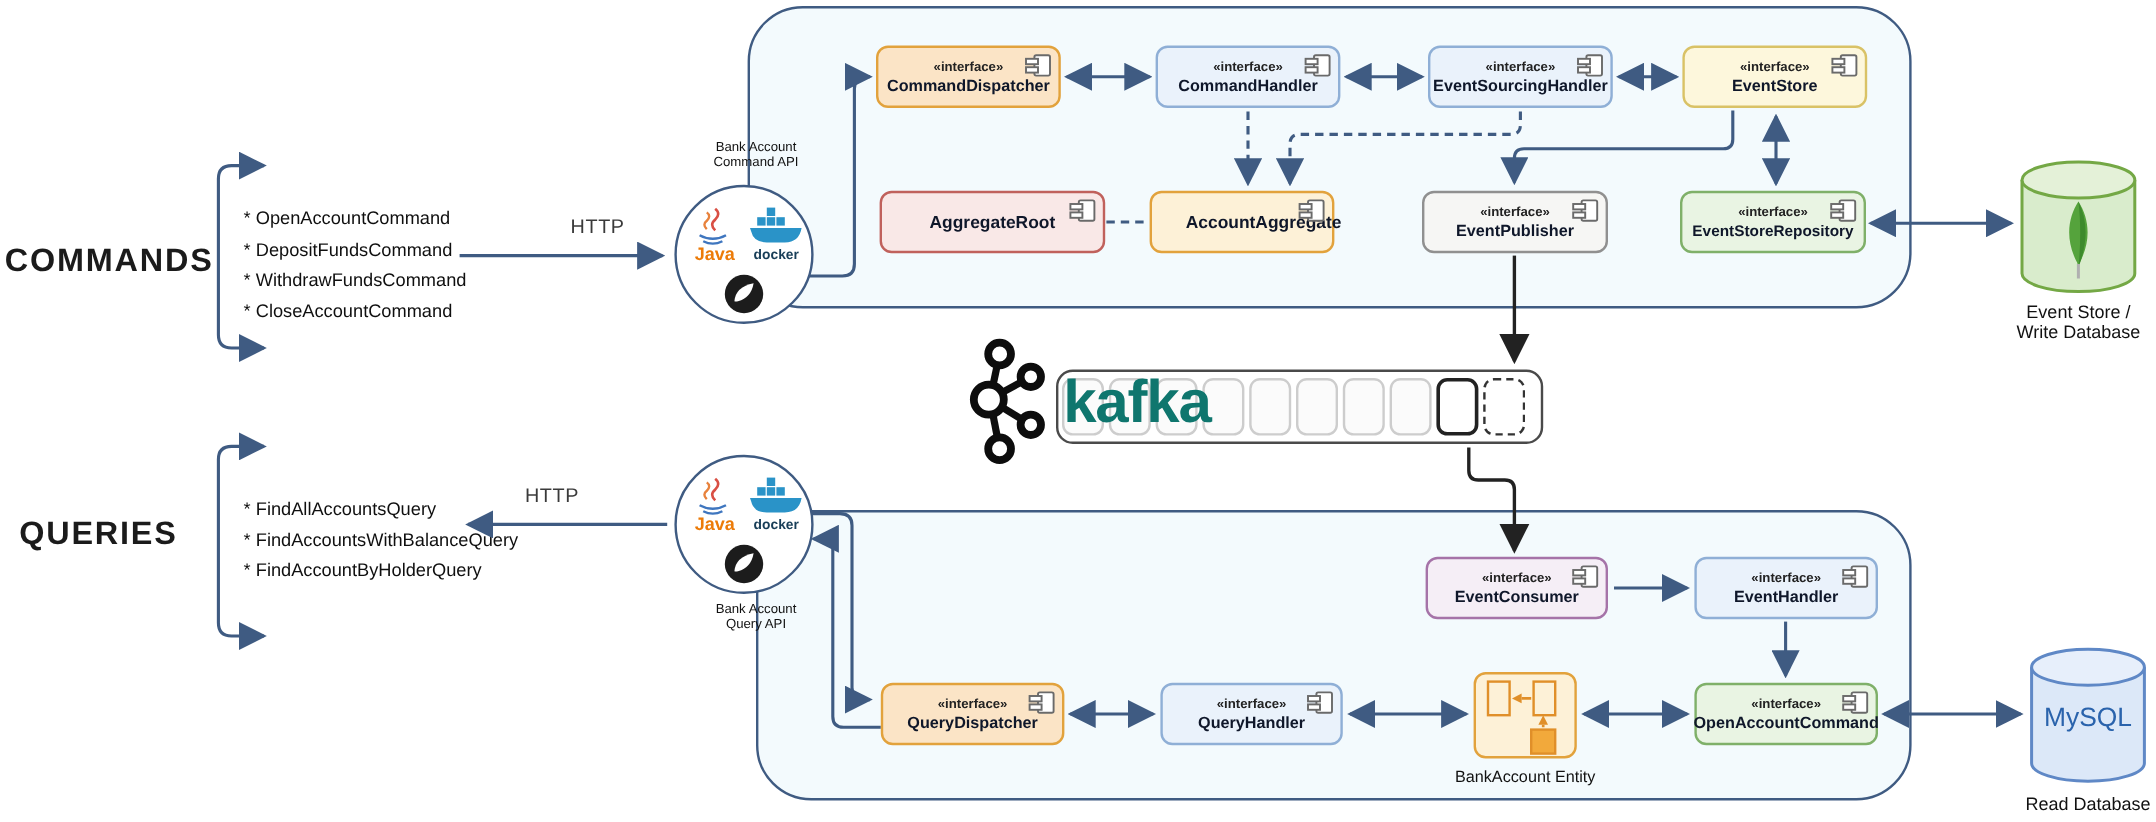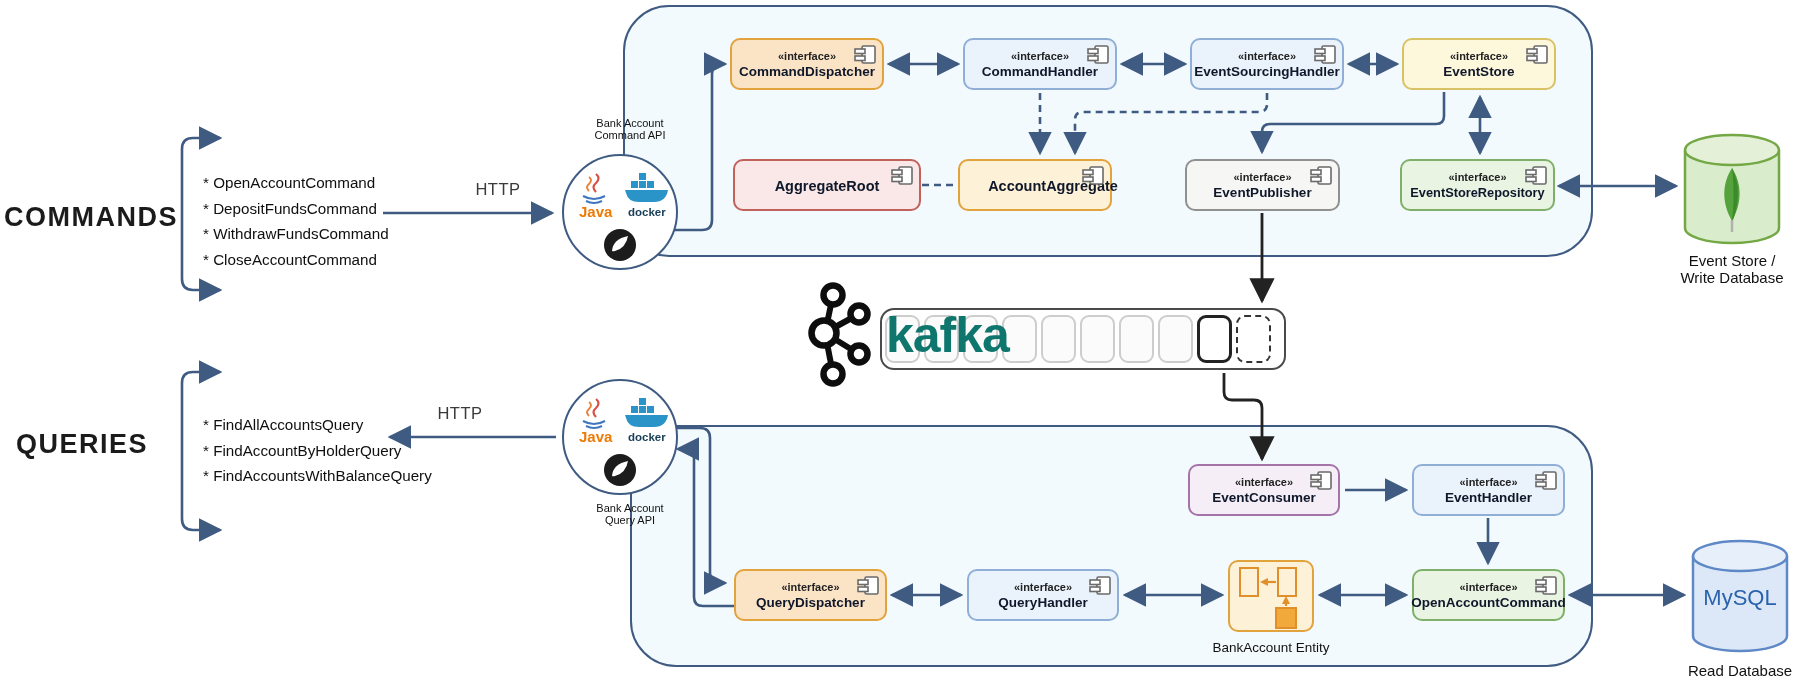--- a/index.html
+++ b/index.html
@@ -98,22 +98,22 @@
   <div class="side-title" style="left:4px;top:202px;">COMMANDS</div>
   <div class="item-list" style="left:203px;top:170px;">
     <div>* OpenAccountCommand</div>
     <div>* DepositFundsCommand</div>
     <div>* WithdrawFundsCommand</div>
     <div>* CloseAccountCommand</div>
   </div>
   <div class="side-title" style="left:16px;top:429px;">QUERIES</div>
   <div class="item-list" style="left:203px;top:400px;margin-top:12px;">
     <div>* FindAllAccountsQuery</div>
+    <div>* FindAccountsWithBalanceQuery</div>
     <div>* FindAccountByHolderQuery</div>
-    <div>* FindAccountsWithBalanceQuery</div>
   </div>
   <div class="http-label" style="left:468px;top:180px;">HTTP</div>
   <div class="http-label" style="left:430px;top:404px;">HTTP</div>
 
   <div class="api-label" style="left:630px;top:117px;">
     <span>Bank Account</span><br>
     <span>Command API</span>
   </div>
   <div class="api-circle" style="left:562px;top:154px;">
     <svg style="position:absolute;left:8px;top:14px;" width="44" height="50" viewBox="0 0 44 50">

